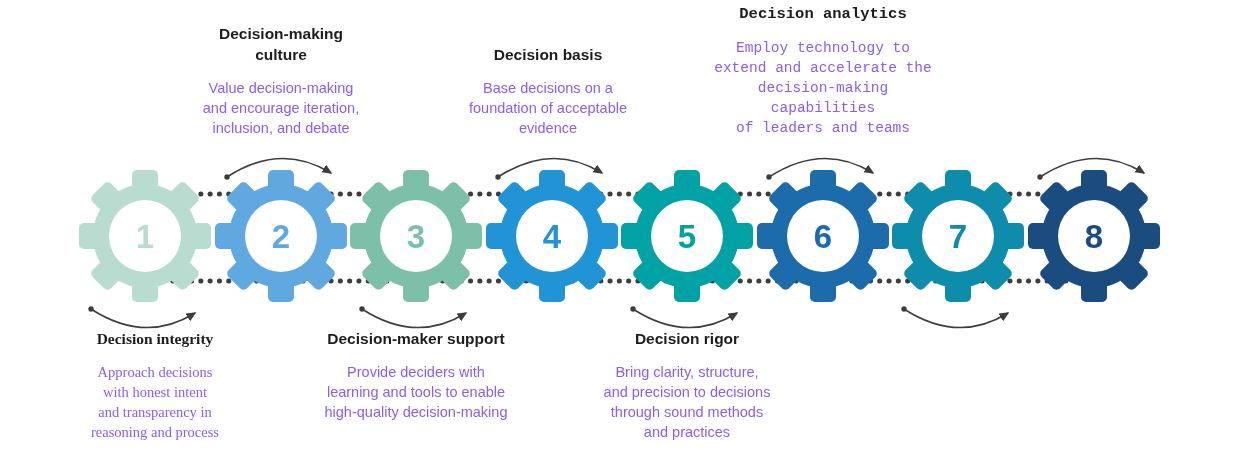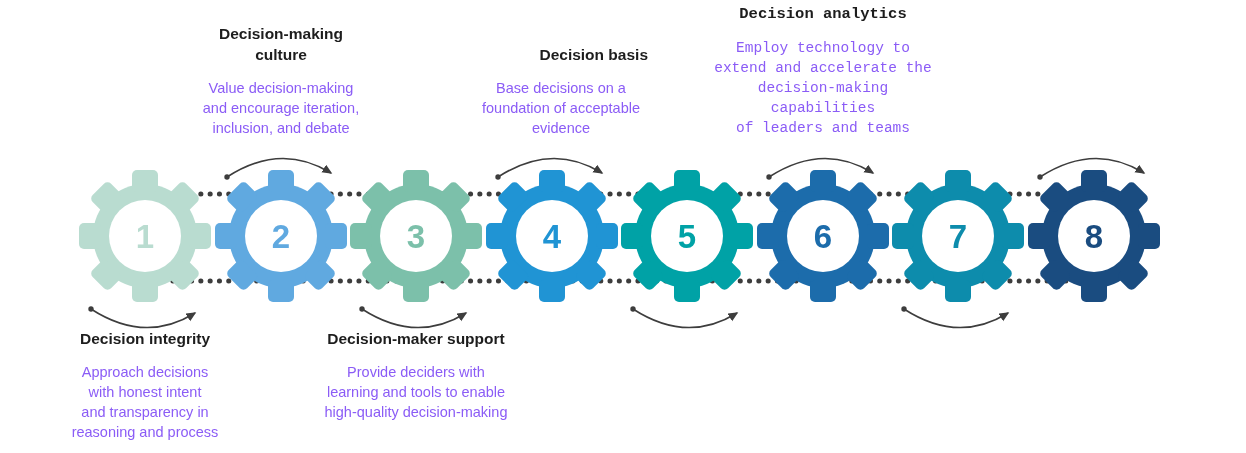--- a/index.html
+++ b/index.html
@@ -15,21 +15,21 @@
   .arc{position:absolute;width:124px;height:44px;z-index:1;}
   .arc.top{top:146px;} .arc.bottom{top:296px;}
   .a1{left:83px;} .a2{left:219px;} .a3{left:354px;} .a4{left:490px;}
   .a5{left:625px;} .a6{left:761px;} .a7{left:896px;} .a8{left:1032px;}
   .label{
     position:absolute;width:240px;z-index:3;text-align:center;
     display:flex;flex-direction:column;align-items:center;
   }
   .label.above{top:18px;height:128px;justify-content:flex-end;}
   .label.below{top:328px;}
-  .l1{left:25px;} .l2{left:161px;} .l3{left:296px;text-align:center;} .l4{left:408px;align-items:flex-end;}
+  .l1{left:35px;font-family:Liberation Serif, serif;} .l2{left:161px;} .l3{left:296px;text-align:center;} .l4{left:428px;}
   .l5{left:567px;} .l6{left:703px;font-family:Liberation Mono, monospace;} .l7{left:838px;} .l8{left:974px;}
   .step-title{
     font-weight:bold;font-size:15.5px;line-height:21px;color:#1d1d1d;
     white-space:pre-line;margin:0 0 5px 0;
   }
   .step-desc{
     font-size:14.5px;line-height:20px;color:#8b5cf6;white-space:pre-line;margin:8px;
   }
 </style>
 </head>
@@ -215,20 +215,27 @@
 with honest intent
 and transparency in
 reasoning and process</div>
   </div>
   <div class="label below l3">
     <div class="step-title">Decision-maker support</div>
     <div class="step-desc">Provide deciders with
 learning and tools to enable
 high-quality decision-making</div>
   </div>
+  <div class="label below l5">
+    <div class="step-title">Decision rigor</div>
+    <div class="step-desc">Bring clarity, structure,
+and precision to decisions
+through sound methods
+and practices</div>
+  </div>
 
   <div class="label above l2">
     <div class="step-title">Decision-making
 culture</div>
     <div class="step-desc">Value decision-making
 and encourage iteration,
 inclusion, and debate</div>
   </div>
   <div class="label above l4">
     <div class="step-title">Decision basis</div>

